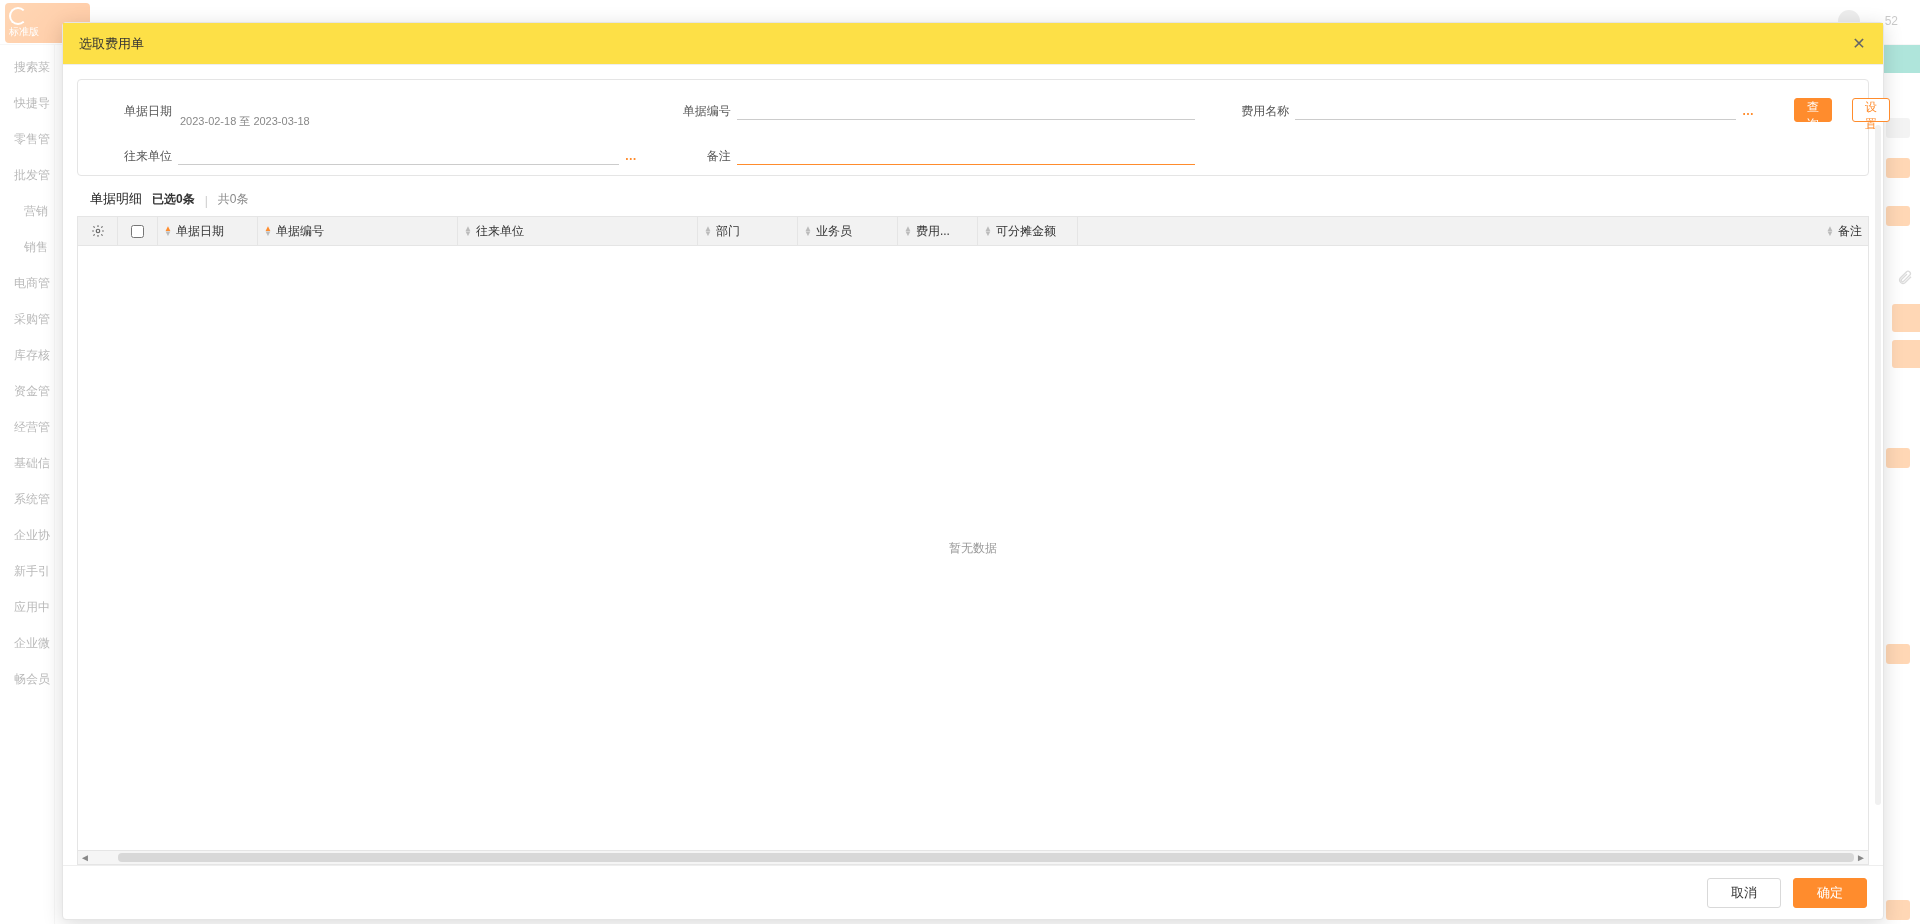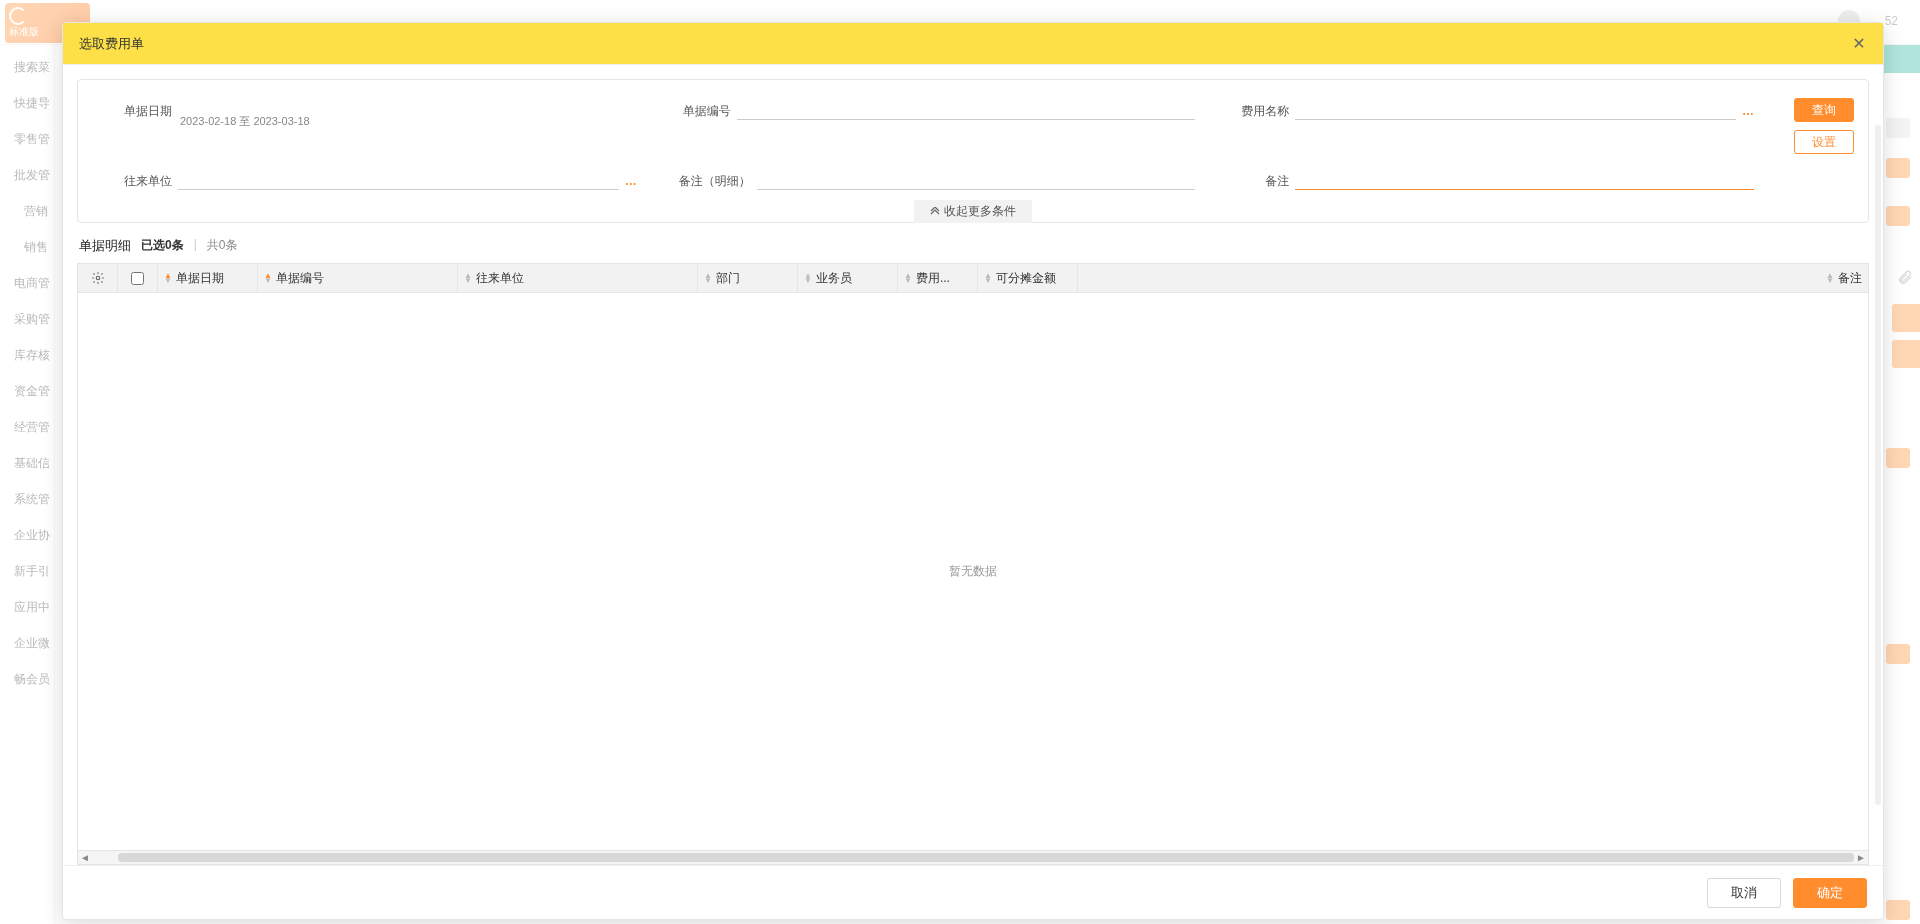--- a/index.html
+++ b/index.html
@@ -228,22 +228,22 @@
   .with-dots { display: flex; align-items: flex-end; gap: 6px; }
   .dots {
     color: #ff8c2d;
     font-weight: bold;
     cursor: pointer;
     padding-bottom: 2px;
   }
 
   .action-col {
     display: flex;
-    flex-direction: column;
-    gap: 8px;
+    flex-direction: row;
+    gap: 20px;
     align-items: stretch;
   }
   .btn {
     height: 24px;
     border-radius: 3px;
     border: 1px solid transparent;
     font-size: 12px;
     cursor: pointer;
     padding: 0 12px;
   }
@@ -263,23 +263,23 @@
     font-size: 12px;
     padding: 3px 16px;
     border-radius: 2px;
     cursor: pointer;
   }
   .collapse-pill svg { width: 10px; height: 10px; }
 
   
   .list-header {
     display: flex;
-    align-items: flex-start;
+    align-items: flex-end;
     gap: 10px;
-    margin: 14px 2px 8px 2px;
+    margin: 14px 2px 8px 13px;
     font-size: 12px;
   }
   .list-header .title { font-size: 13px; font-weight: 500; color: #222; }
   .list-header .sel { color: #333; font-weight: 600; }
   .list-header .total { color: #888; }
   .sep { color: #ccc; }
 
   
   .table-wrap {
     flex: 1;
@@ -485,45 +485,30 @@
       <div class="filter-row2">
 
         <div class="ff">
           <div class="ff-label">往来单位</div>
           <div class="ff-body with-dots">
             <input class="underline-input" style="">
             <span class="dots">…</span>
           </div>
         </div>
 
-        <div class="ff">
-          <div class="ff-label" style="width:80px;min-width:80px;">备注（明细）</div>
-          <div class="ff-body">
-            <input class="underline-input" style="">
-          </div>
-        </div>
 
         <div class="ff">
           <div class="ff-label">备注</div>
           <div class="ff-body">
             <input class="underline-input hot" style="">
           </div>
         </div>
         <div></div>
       </div>
 
-      <div class="collapse-bar">
-        <div class="collapse-pill">
-          <svg viewBox="0 0 10 10">
-              <path d="M1 7 L5 3 L9 7" fill="none" stroke="#666" stroke-width="1.2"></path>
-              <path d="M1 4 L5 0 L9 4" fill="none" stroke="#666" stroke-width="1.2"></path>
-            </svg>
-          <span>收起更多条件</span>
-        </div>
-      </div>
     </div>
 
     <div class="list-header">
       <span class="title">单据明细</span>
       <span class="sel">
         <span>已选</span><span>0</span><span>条</span>
       </span>
       <span class="sep">|</span>
       <span class="total">
         <span>共</span><span>0</span><span>条</span>

